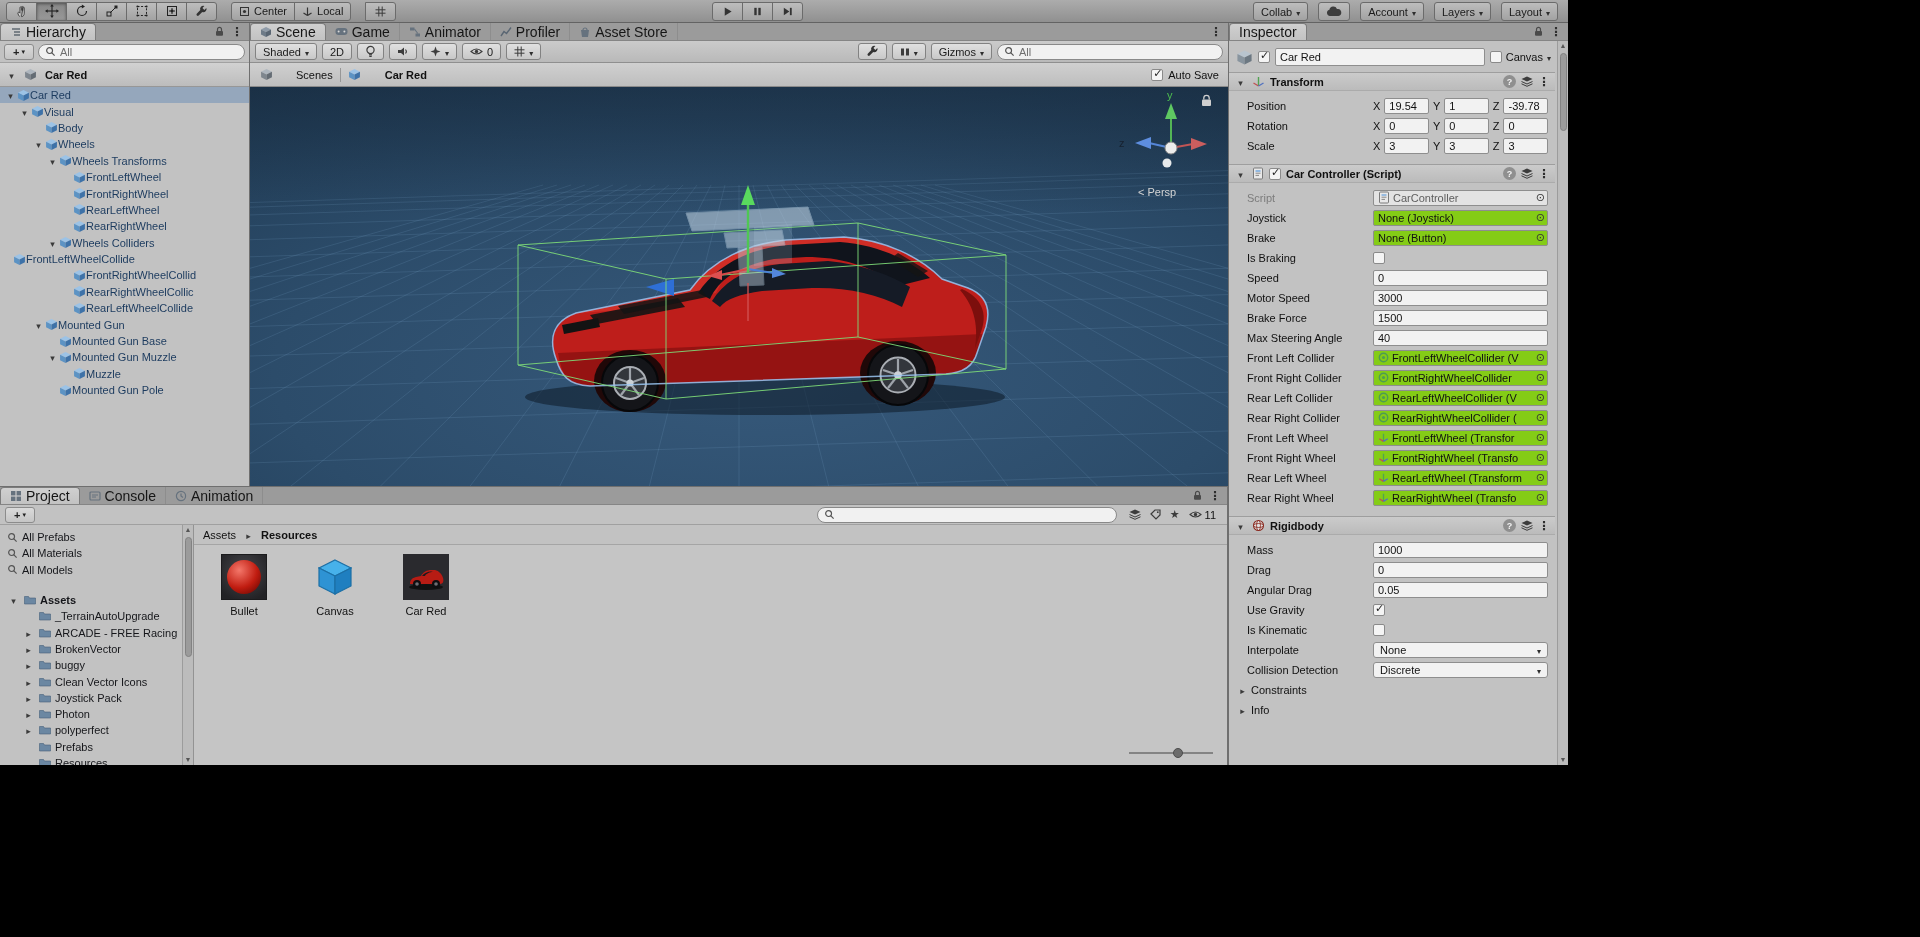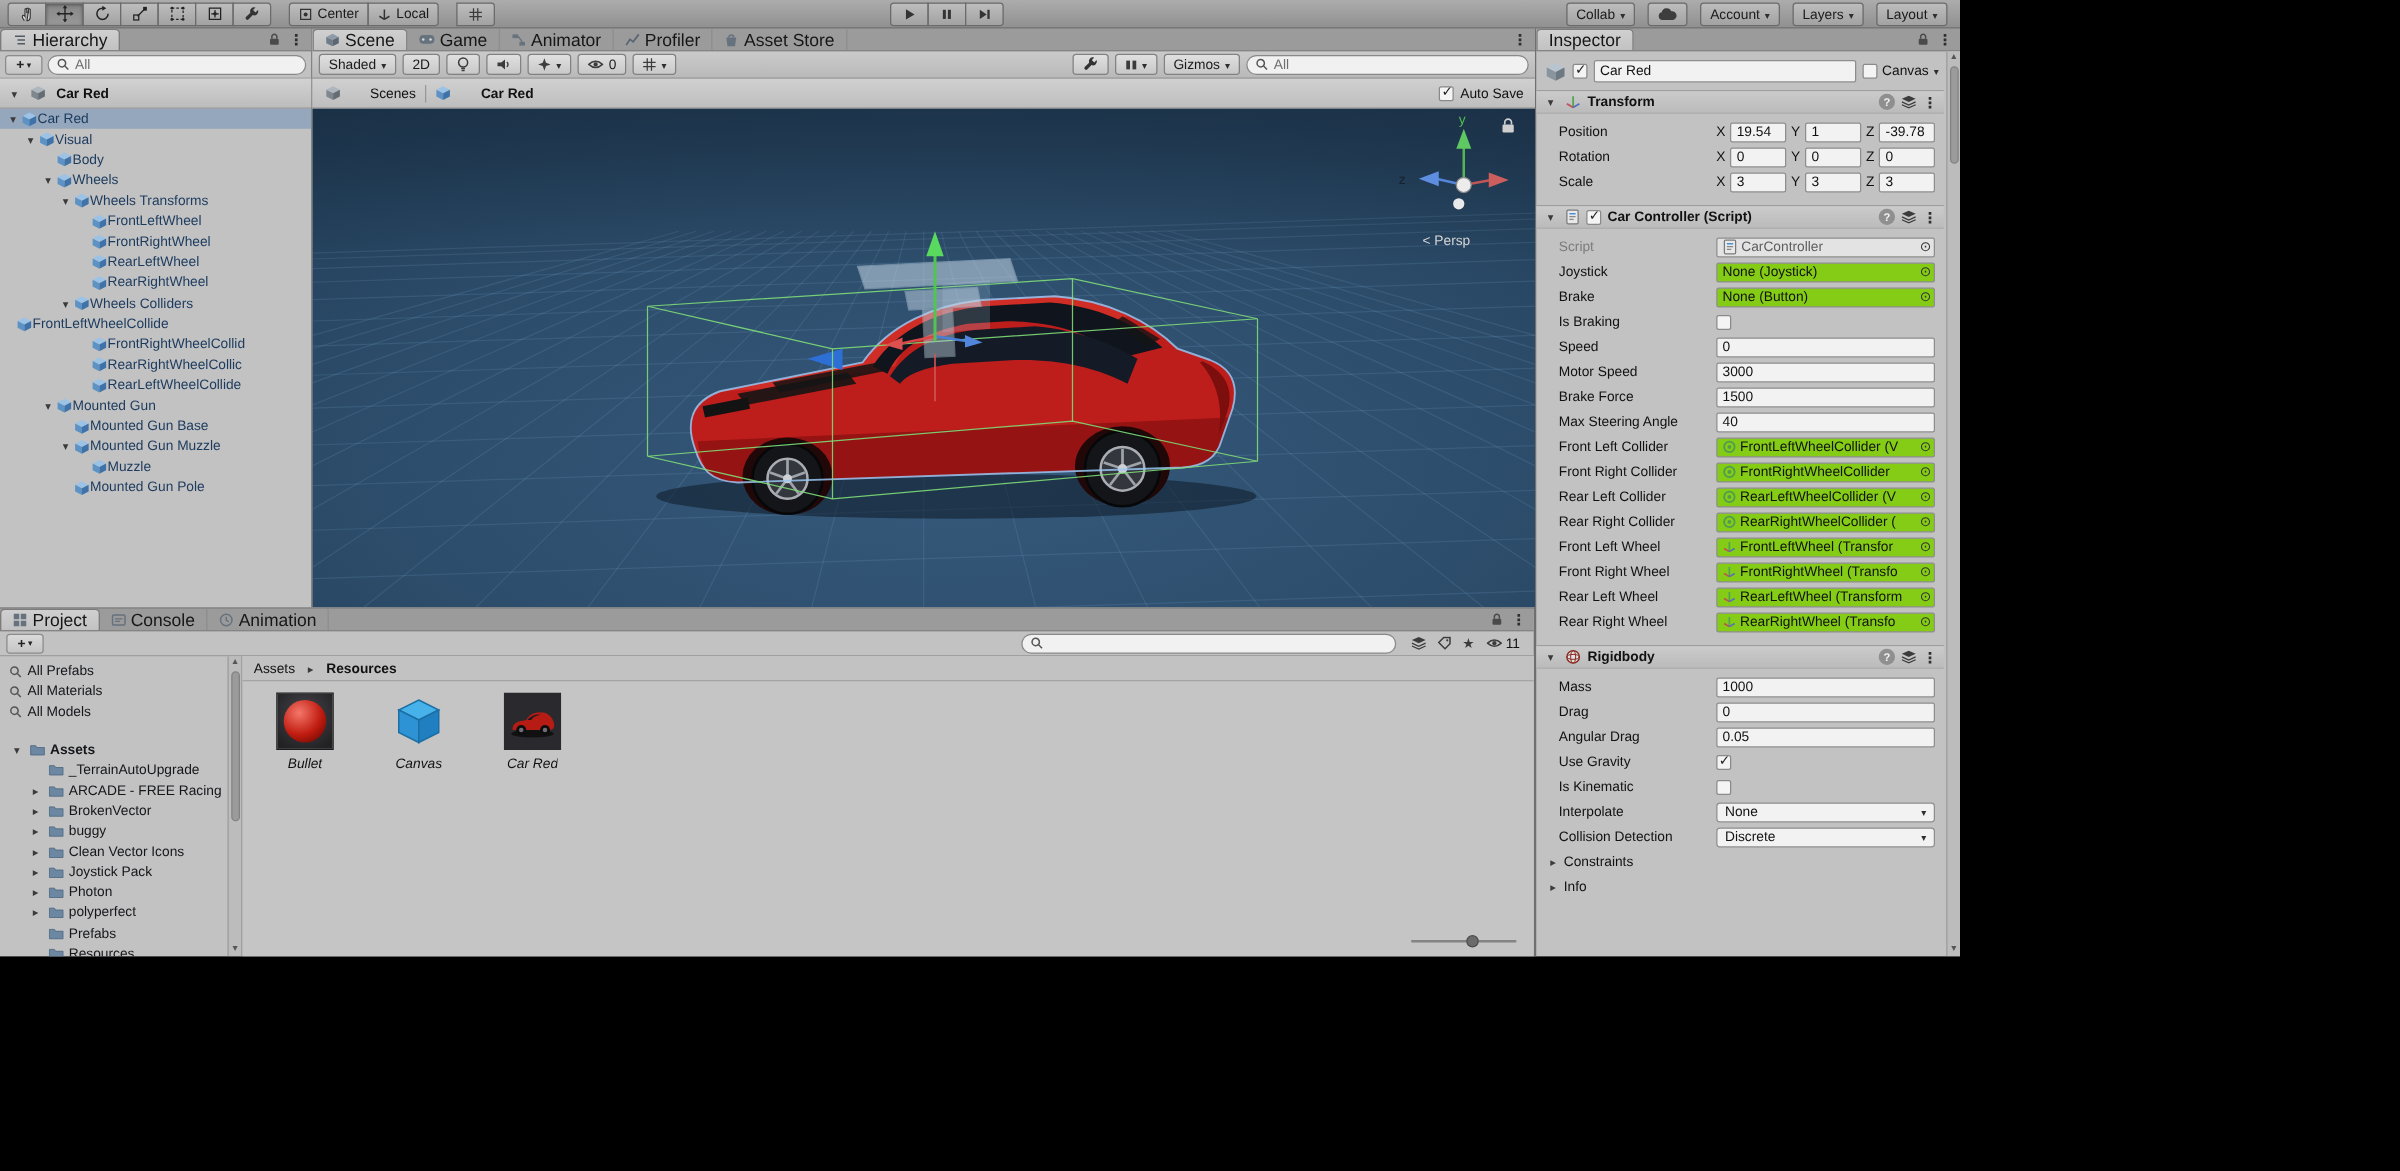--- a/index.html
+++ b/index.html
@@ -77,21 +77,21 @@
 .p-row{height:16.3px;display:flex;align-items:center;gap:4px;padding-left:7px;white-space:nowrap;overflow:hidden;color:#15161A;}
 .p-row.bold{font-weight:bold;}
 .p-indent{padding-left:22px;}
 .p-gap{height:14px;}
 .vscroll{position:absolute;right:0;top:0;bottom:0;width:11px;background:#BCBCBC;border-left:1px solid #9C9C9C;font-size:7px;color:#555;text-align:center;line-height:10px;}
 .vscroll .thumb{position:absolute;left:1.5px;width:7px;background:#9B9B9B;border:1px solid #828282;border-radius:4px;}
 .vscroll .arr-dn{position:absolute;bottom:0;left:0;right:0;}
 .proj-right{flex:1;display:flex;flex-direction:column;position:relative;background:#C5C5C5;min-width:0;}
 .proj-crumbs{height:20px;display:flex;align-items:center;gap:6px;padding:0 9px;border-bottom:1px solid #A5A5A5;background:#C2C2C2;flex:none;}
 .asset-grid{flex:1;display:flex;align-items:flex-start;gap:27px;padding:9px 18px;}
-.asset{width:64px;display:flex;flex-direction:column;align-items:center;gap:5px;font-style:italic;}
+.asset{width:64px;display:flex;flex-direction:column;align-items:center;gap:5px;}
 .thumb{width:46px;height:46px;display:flex;align-items:center;justify-content:center;}
 .thumb.dark{background:radial-gradient(circle at 50% 38%,#47474C,#222225 85%);border:1px solid #1B1B1D;}
 .sphere{width:34px;height:34px;border-radius:50%;background:radial-gradient(circle at 36% 30%,#F4776A,#C01C10 55%,#5E0500 96%);}
 .asset-label{font-size:11px;color:#111;max-width:70px;overflow:hidden;white-space:nowrap;}
 .zoom-slider{position:absolute;right:14px;bottom:6px;width:84px;height:12px;}
 .zoom-slider .track{position:absolute;left:0;right:0;top:5px;height:2px;background:#848484;}
 .zoom-slider .knob{position:absolute;left:52%;top:1px;width:10px;height:10px;border-radius:50%;background:#6B6B6B;border:1px solid #4D4D4D;}
 
 
 .inspector{position:absolute;left:1228px;top:23px;width:340px;height:742px;background:#C2C2C2;border-left:1px solid #6F6F6F;display:flex;flex-direction:column;}

